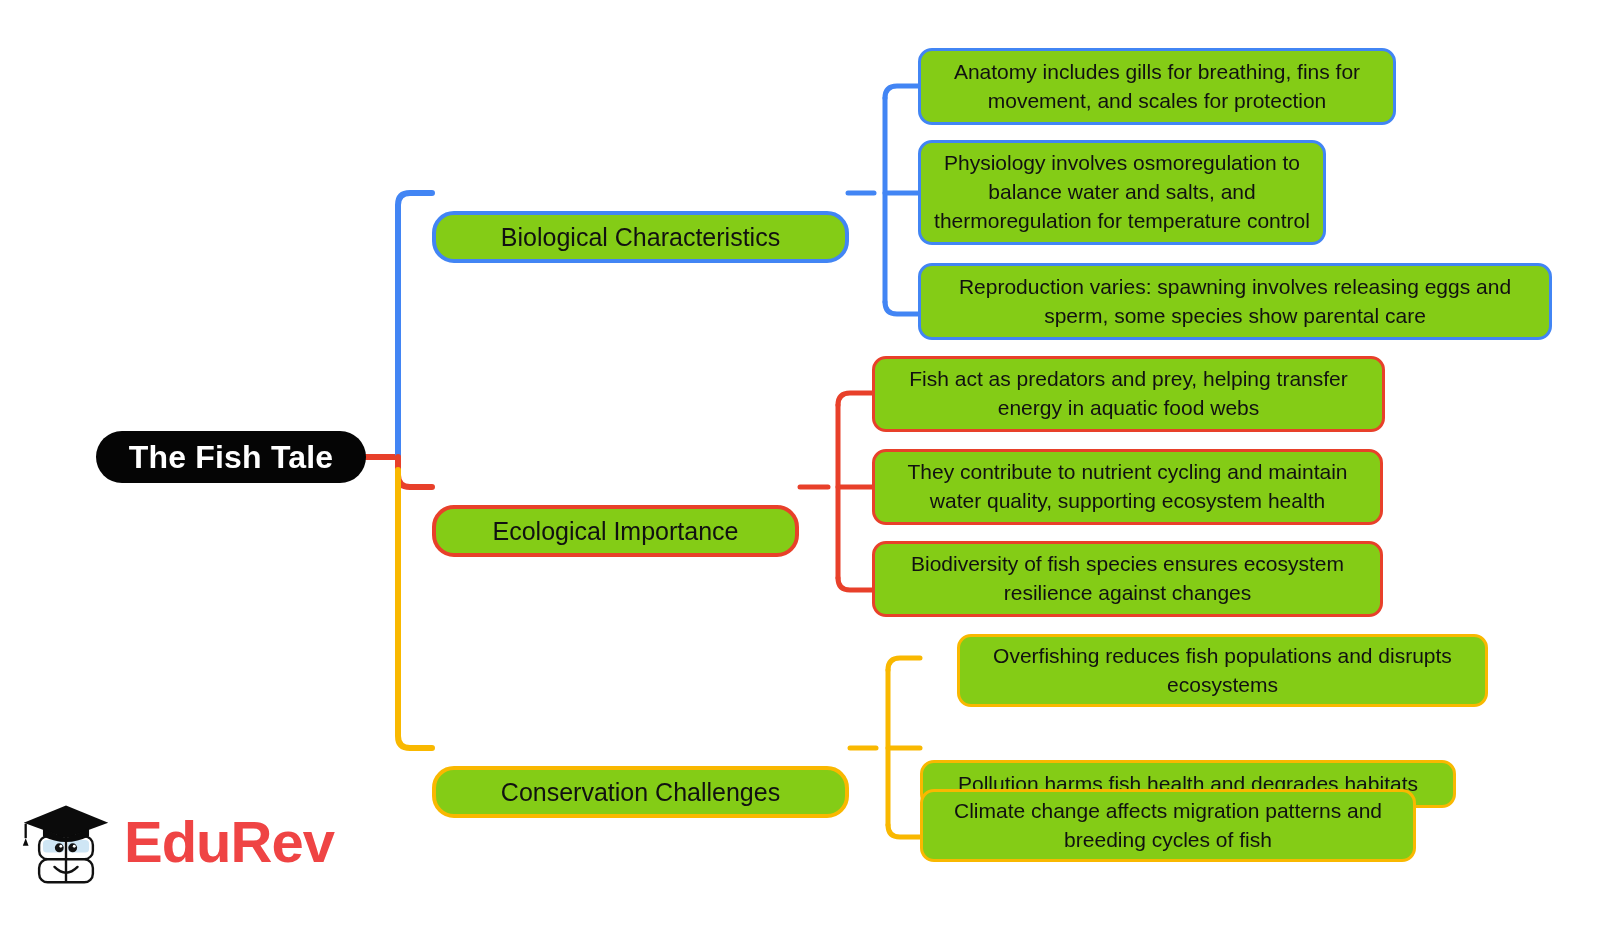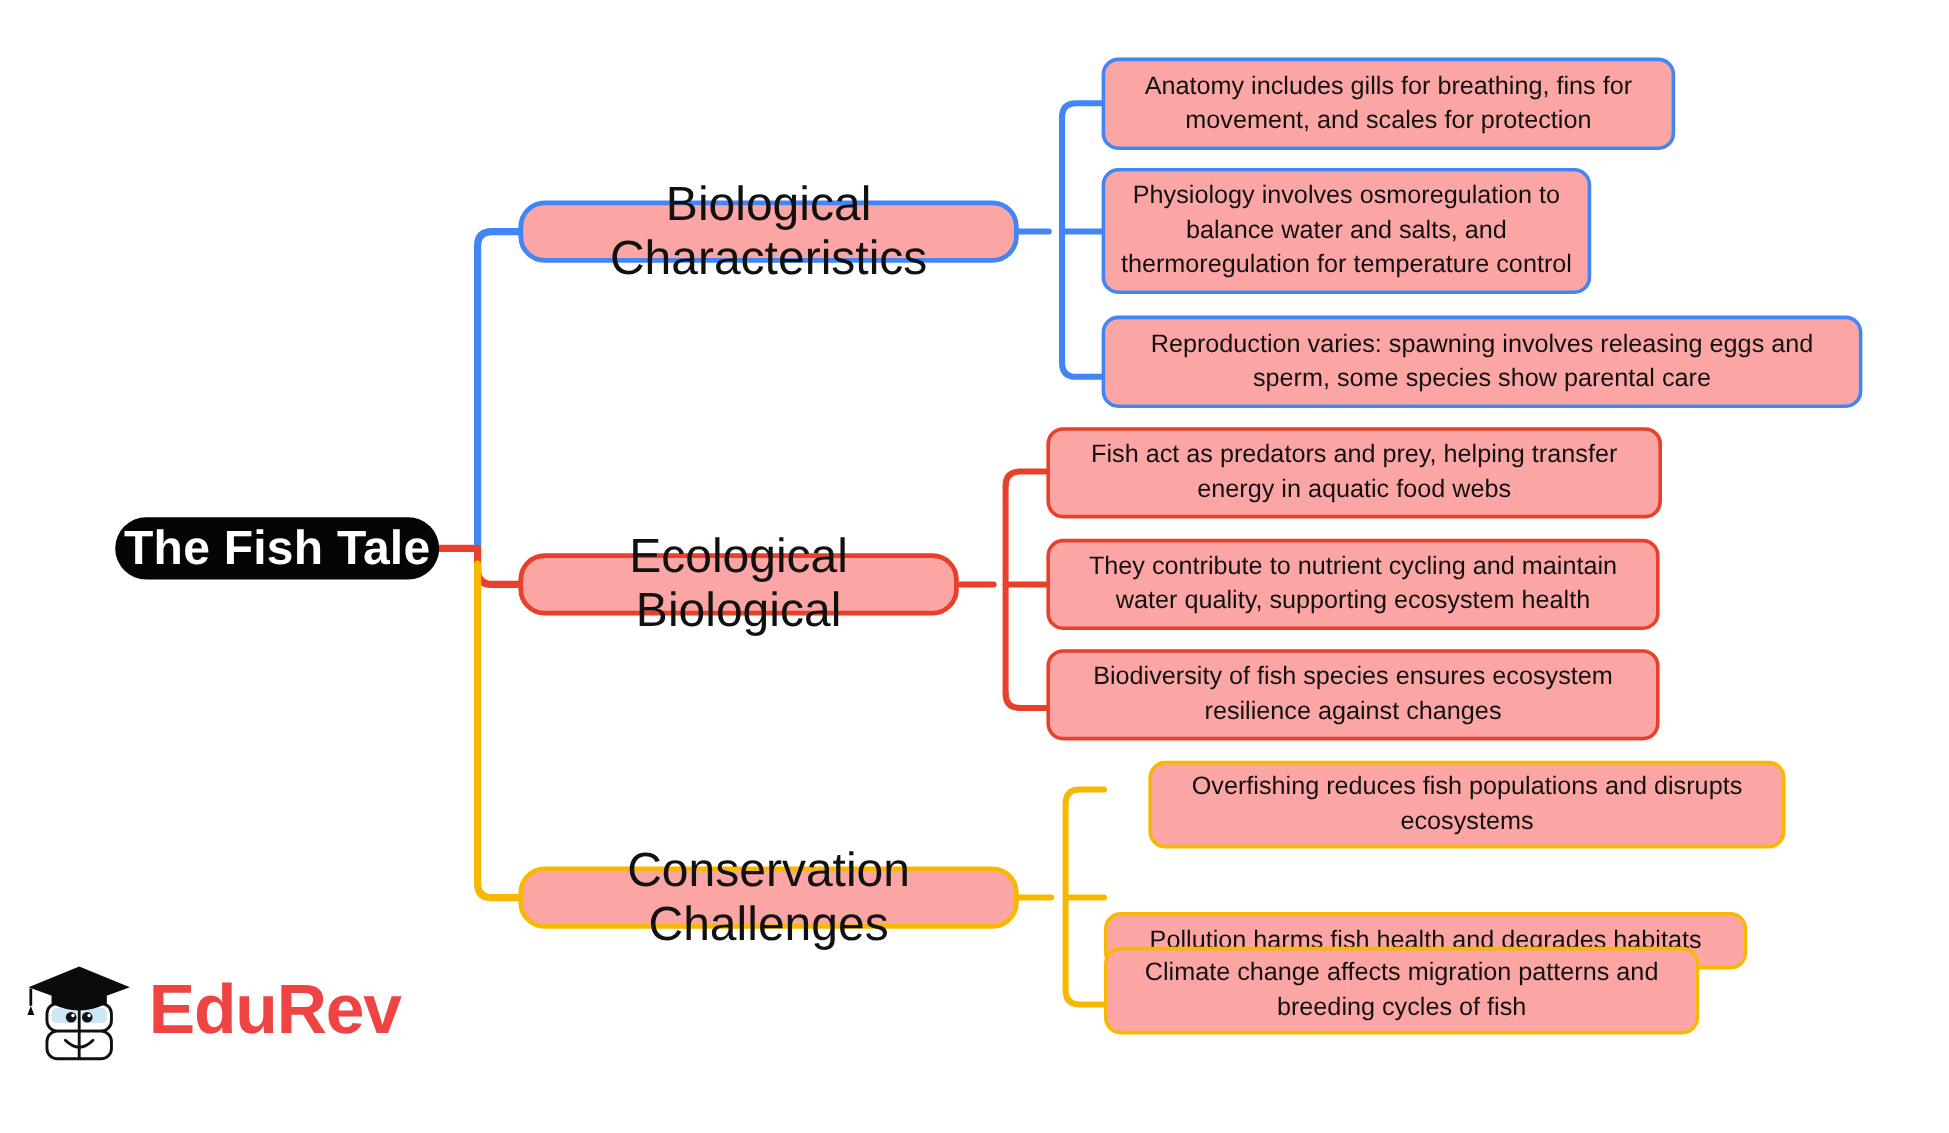--- a/index.html
+++ b/index.html
@@ -19,44 +19,45 @@
     position: absolute;
     left: 0;
     top: 0;
     width: 1624px;
     height: 944px;
     pointer-events: none;
   }
   .node {
     position: absolute;
     box-sizing: border-box;
-    background: #fca5a5;
+    background: #84cc16;
     display: flex;
     align-items: center;
     justify-content: center;
     text-align: center;
     color: #111111;
     z-index: 3;
   }
   .root-node {
     background: #050505;
     color: #ffffff;
     font-weight: bold;
-    font-size: 40px;
+    font-size: 32px;
     border-radius: 26px;
     letter-spacing: 0.2px;
     text-align: center;
   }
   .branch-node {
-    font-size: 40px;
+    font-size: 25px;
     border-style: solid;
     border-width: 4px;
     border-radius: 22px;
     padding: 0 14px;
     line-height: 1.12;
+    margin-top: 44px;
   }
   .leaf-node {
     font-size: 21px;
     border-style: solid;
     border-width: 3px;
     border-radius: 14px;
     padding: 4px 12px;
     line-height: 1.38;
   }
   .b-blue   { border-color: #4285F4; }
@@ -134,21 +135,21 @@
 
   <div class="node leaf-node b-blue" style="left:918px; top:140px; width:408px; height:105px;">
     <span>Physiology involves osmoregulation to balance water and salts, and thermoregulation for temperature control</span>
   </div>
 
   <div class="node leaf-node b-blue" style="left:918px; top:263px; width:634px; height:77px;">
     <span>Reproduction varies: spawning involves releasing eggs and sperm, some species show parental care</span>
   </div>
 
   <div class="node branch-node b-red" style="left:432px; top:461px; width:367px; height:52px;">
-    <span>Ecological Biological</span>
+    <span>Ecological Importance</span>
   </div>
 
   <div class="node leaf-node b-red" style="left:872px; top:356px; width:513px; height:76px;">
     <span>Fish act as predators and prey, helping transfer energy in aquatic food webs</span>
   </div>
 
   <div class="node leaf-node b-red" style="left:872px; top:449px; width:511px; height:76px;">
     <span>They contribute to nutrient cycling and maintain water quality, supporting ecosystem health</span>
   </div>
 

